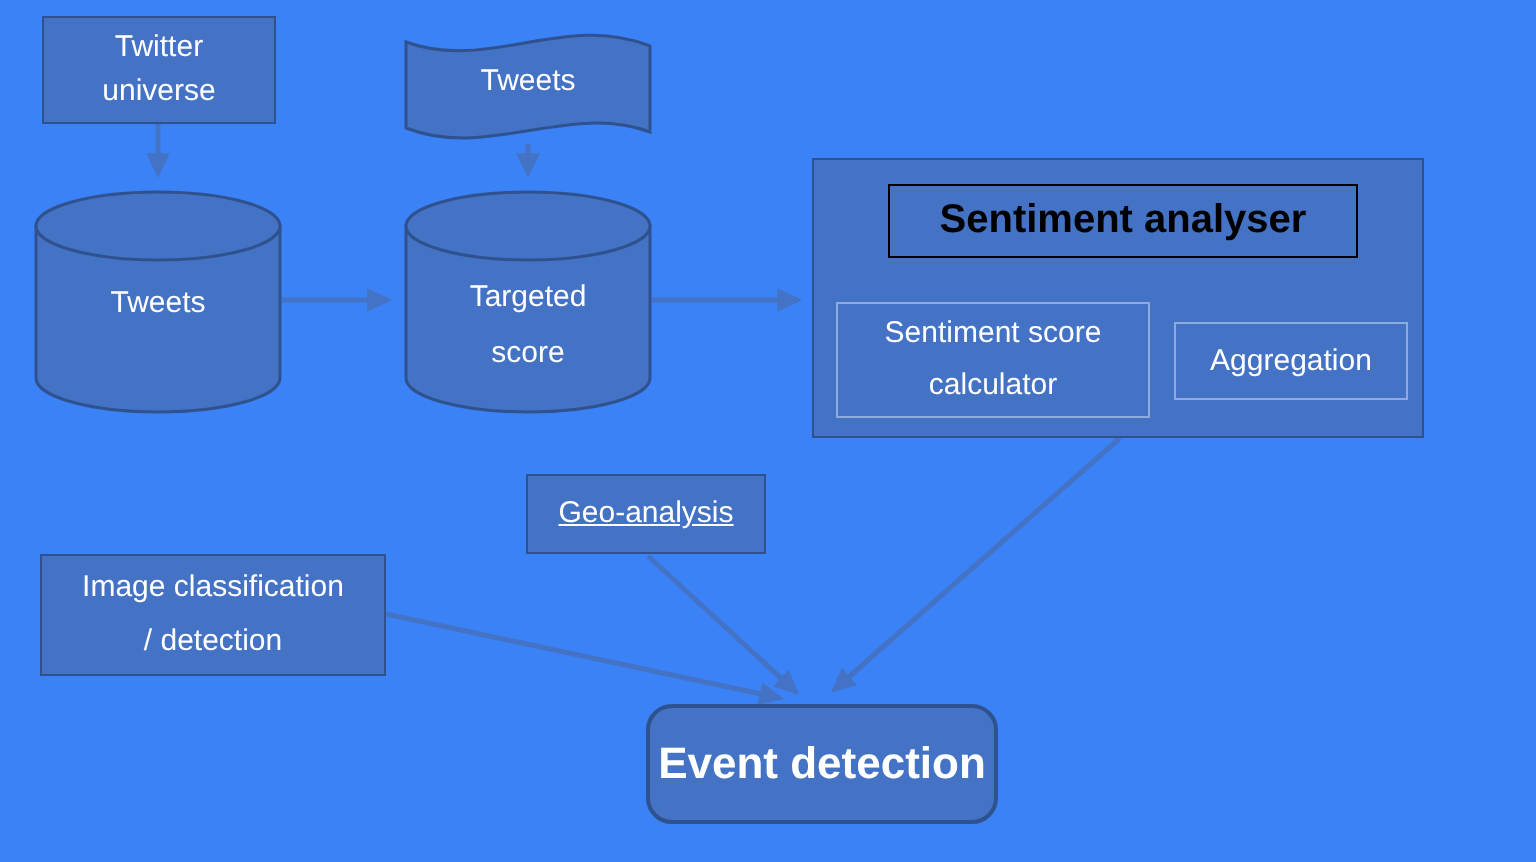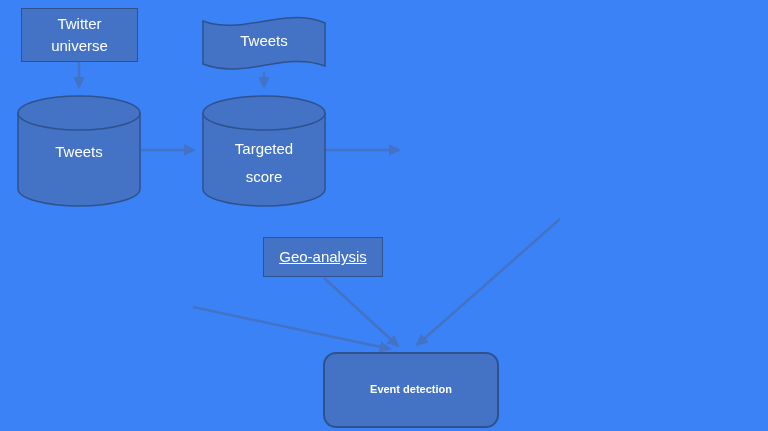--- a/index.html
+++ b/index.html
@@ -50,24 +50,24 @@
     text-align: center; line-height: 1.75; white-space: pre-line;
   }
   .box-aggregation {
     position: absolute; left: 180px; top: 81px; width: 117px; height: 39px;
     border: 1.5px solid #8FAADC;
     display: flex; align-items: center; justify-content: center;
   }
   .box-geo           { left: 263px; top: 237px; width: 120px; height: 40px; text-decoration: underline; }
   .box-imageclass    { left: 20px;  top: 277px; width: 173px; height: 61px; line-height: 1.75; }
   .box-event {
-    left: 323px; top: 352px; width: 176px; height: 76px;
+    left: 323px; top: 352px; width: 176px; height: 60px;
     border-radius: 13px;
     border: 2px solid #2F528F;
-    font-size: 11px; font-weight: bold;
+    font-size: 22px; font-weight: bold;
   }
 </style>
 </head>
 <body>
 
 <div class="canvas">
 
   <svg class="layer-svg" viewBox="0 0 768 431" xmlns="http://www.w3.org/2000/svg">
     <defs>
       <marker id="arrowhead" markerUnits="userSpaceOnUse" markerWidth="13" markerHeight="13" viewBox="0 0 10 10" refX="8" refY="5" orient="auto">
@@ -107,23 +107,39 @@
 
   <div class="node label-tweets">
     <span>Tweets</span>
   </div>
 
   <div class="node label-targeted">
     <span>Targeted
 score</span>
   </div>
 
+  <div class="node filled box-sentiment">
+    <div class="box-sent-title">
+      <span>Sentiment analyser</span>
+    </div>
+    <div class="box-score">
+      <span>Sentiment score
+calculator</span>
+    </div>
+    <div class="box-aggregation">
+      <span>Aggregation</span>
+    </div>
+  </div>
 
   <div class="node filled box-geo">
     <span>Geo-analysis</span>
   </div>
 
+  <div class="node filled box-imageclass">
+    <span>Image classification
+/ detection</span>
+  </div>
 
   <div class="node filled box-event">
     <span>Event detection</span>
   </div>
 
 </div>
 
 </body></html>

